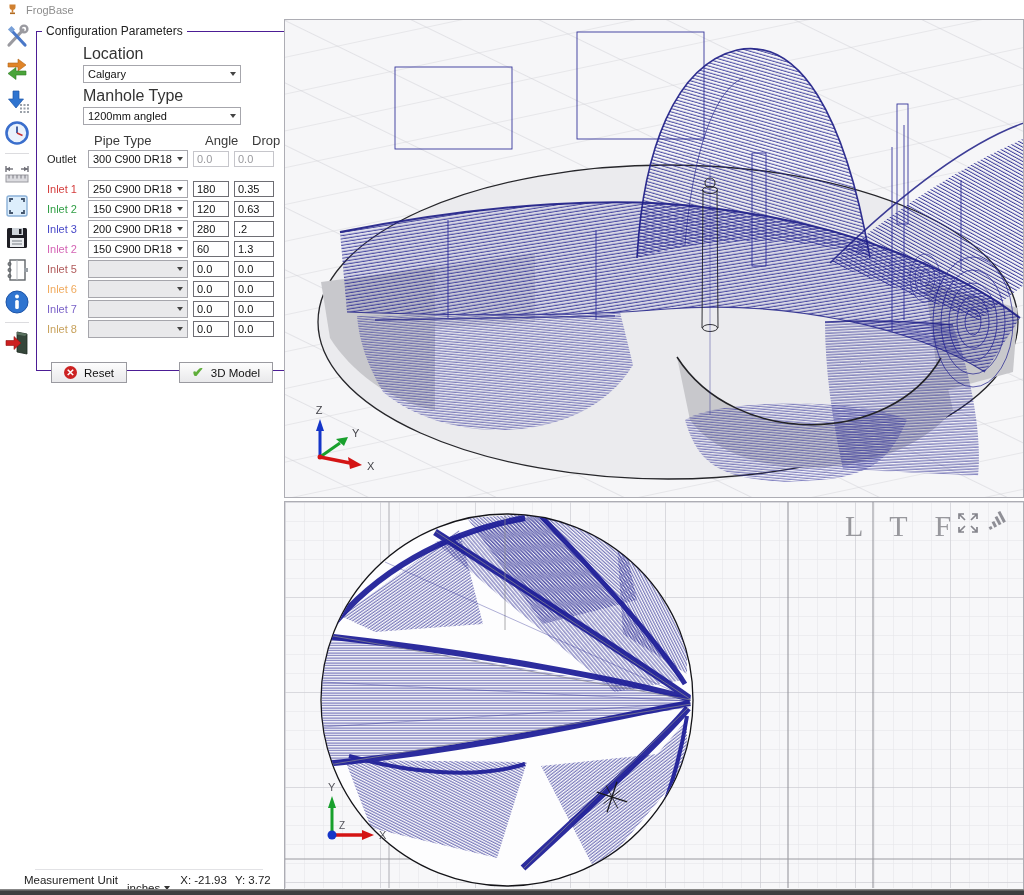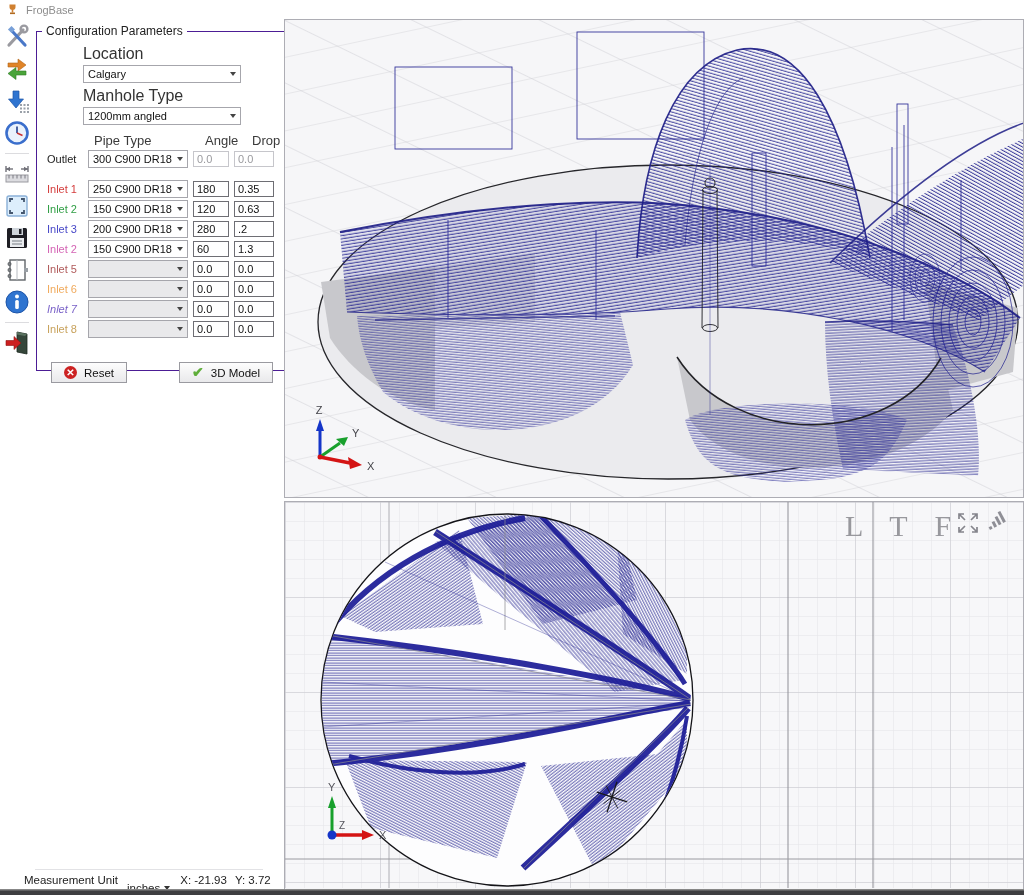--- a/index.html
+++ b/index.html
@@ -257,21 +257,21 @@
     <div class="prow">
       <span class="plabel" style="color: rgb(240, 170, 92);">Inlet 6</span>
       <div class="combo empty">
           <span></span>
           <span class="chev"></span>
         </div>
       <input class="tin" readonly="" value="0.0" style="">
       <input class="tin" readonly="" value="0.0" style="">
     </div>
     <div class="prow">
-      <span class="plabel" style="color: rgb(122, 98, 200); font-style: italic;">Inlet 7</span>
+      <span class="plabel" style="color: rgb(122, 98, 200);">Inlet 7</span>
       <div class="combo empty">
           <span></span>
           <span class="chev"></span>
         </div>
       <input class="tin" readonly="" value="0.0" style="">
       <input class="tin" readonly="" value="0.0" style="">
     </div>
     <div class="prow">
       <span class="plabel" style="color: rgb(200, 162, 92);">Inlet 8</span>
       <div class="combo empty">

